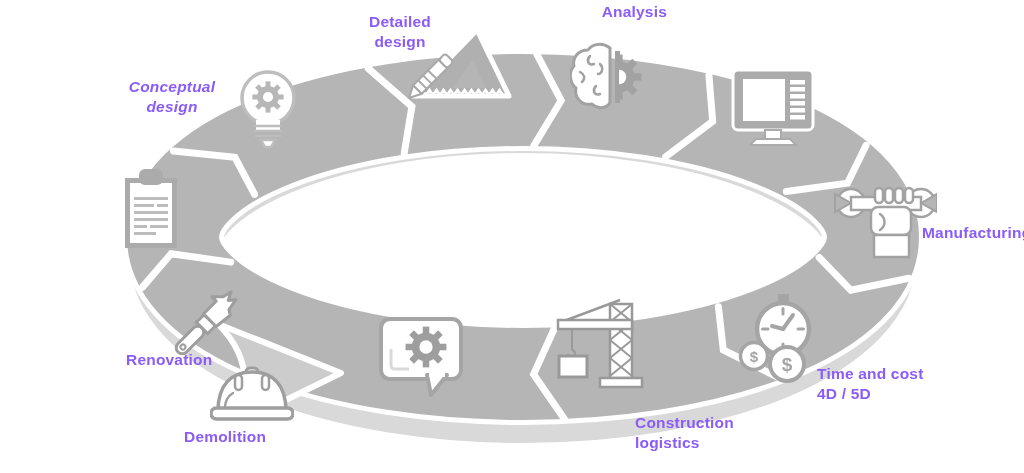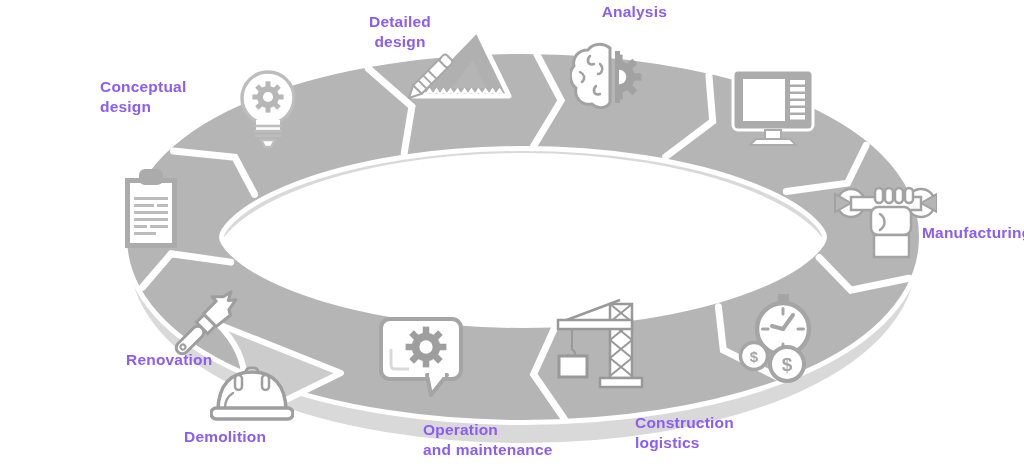--- a/index.html
+++ b/index.html
@@ -206,26 +206,26 @@
 
   <svg class="icon" style="left:168px;top:274px;" width="92" height="92" viewBox="0 0 92 92">
     <g transform="translate(10,78) rotate(-45)">
       <rect x="0" y="-6" width="34" height="12" rx="6" fill="#ffffff" stroke="#9e9e9e" stroke-width="3"></rect>
       <circle cx="7" cy="0" r="2.5" fill="none" stroke="#9e9e9e" stroke-width="2"></circle>
       <rect x="34" y="-8" width="11" height="16" fill="#ffffff" stroke="#9e9e9e" stroke-width="3"></rect>
       <polygon points="45,-9 63,-9 63,-15 71,-7 80,-5 72,-1 78,4 66,6 63,11 45,9" fill="#ffffff" stroke="#9e9e9e" stroke-width="3" stroke-linejoin="round"></polygon>
     </g>
   </svg>
 
-  <div class="stage-label" style="left:100px;top:77px;width:112px;text-align:left;">Conceptual
+  <div class="stage-label" style="left:116px;top:77px;width:112px;text-align:center;font-style:italic;">Conceptual
 design</div>
   <div class="stage-label" style="left:342px;top:12px;width:116px;text-align:center;">Detailed
 design</div>
   <div class="stage-label" style="left:563px;top:2px;width:104px;text-align:right;">Analysis</div>
   <div class="stage-label" style="left:922px;top:223px;width:102px;">Manufacturing</div>
+  <div class="stage-label" style="left:817px;top:364px;width:130px;">Time and cost
+4D / 5D</div>
   <div class="stage-label" style="left:635px;top:413px;width:130px;">Construction
 logistics</div>
-  <div class="stage-label" style="left:423px;top:420px;width:150px;">Operation
-and maintenance</div>
   <div class="stage-label" style="left:184px;top:427px;width:110px;">Demolition</div>
   <div class="stage-label" style="left:86px;top:350px;width:90px;margin-left:40px;">Renovation</div>
 
 </div>
 
 </body></html>

